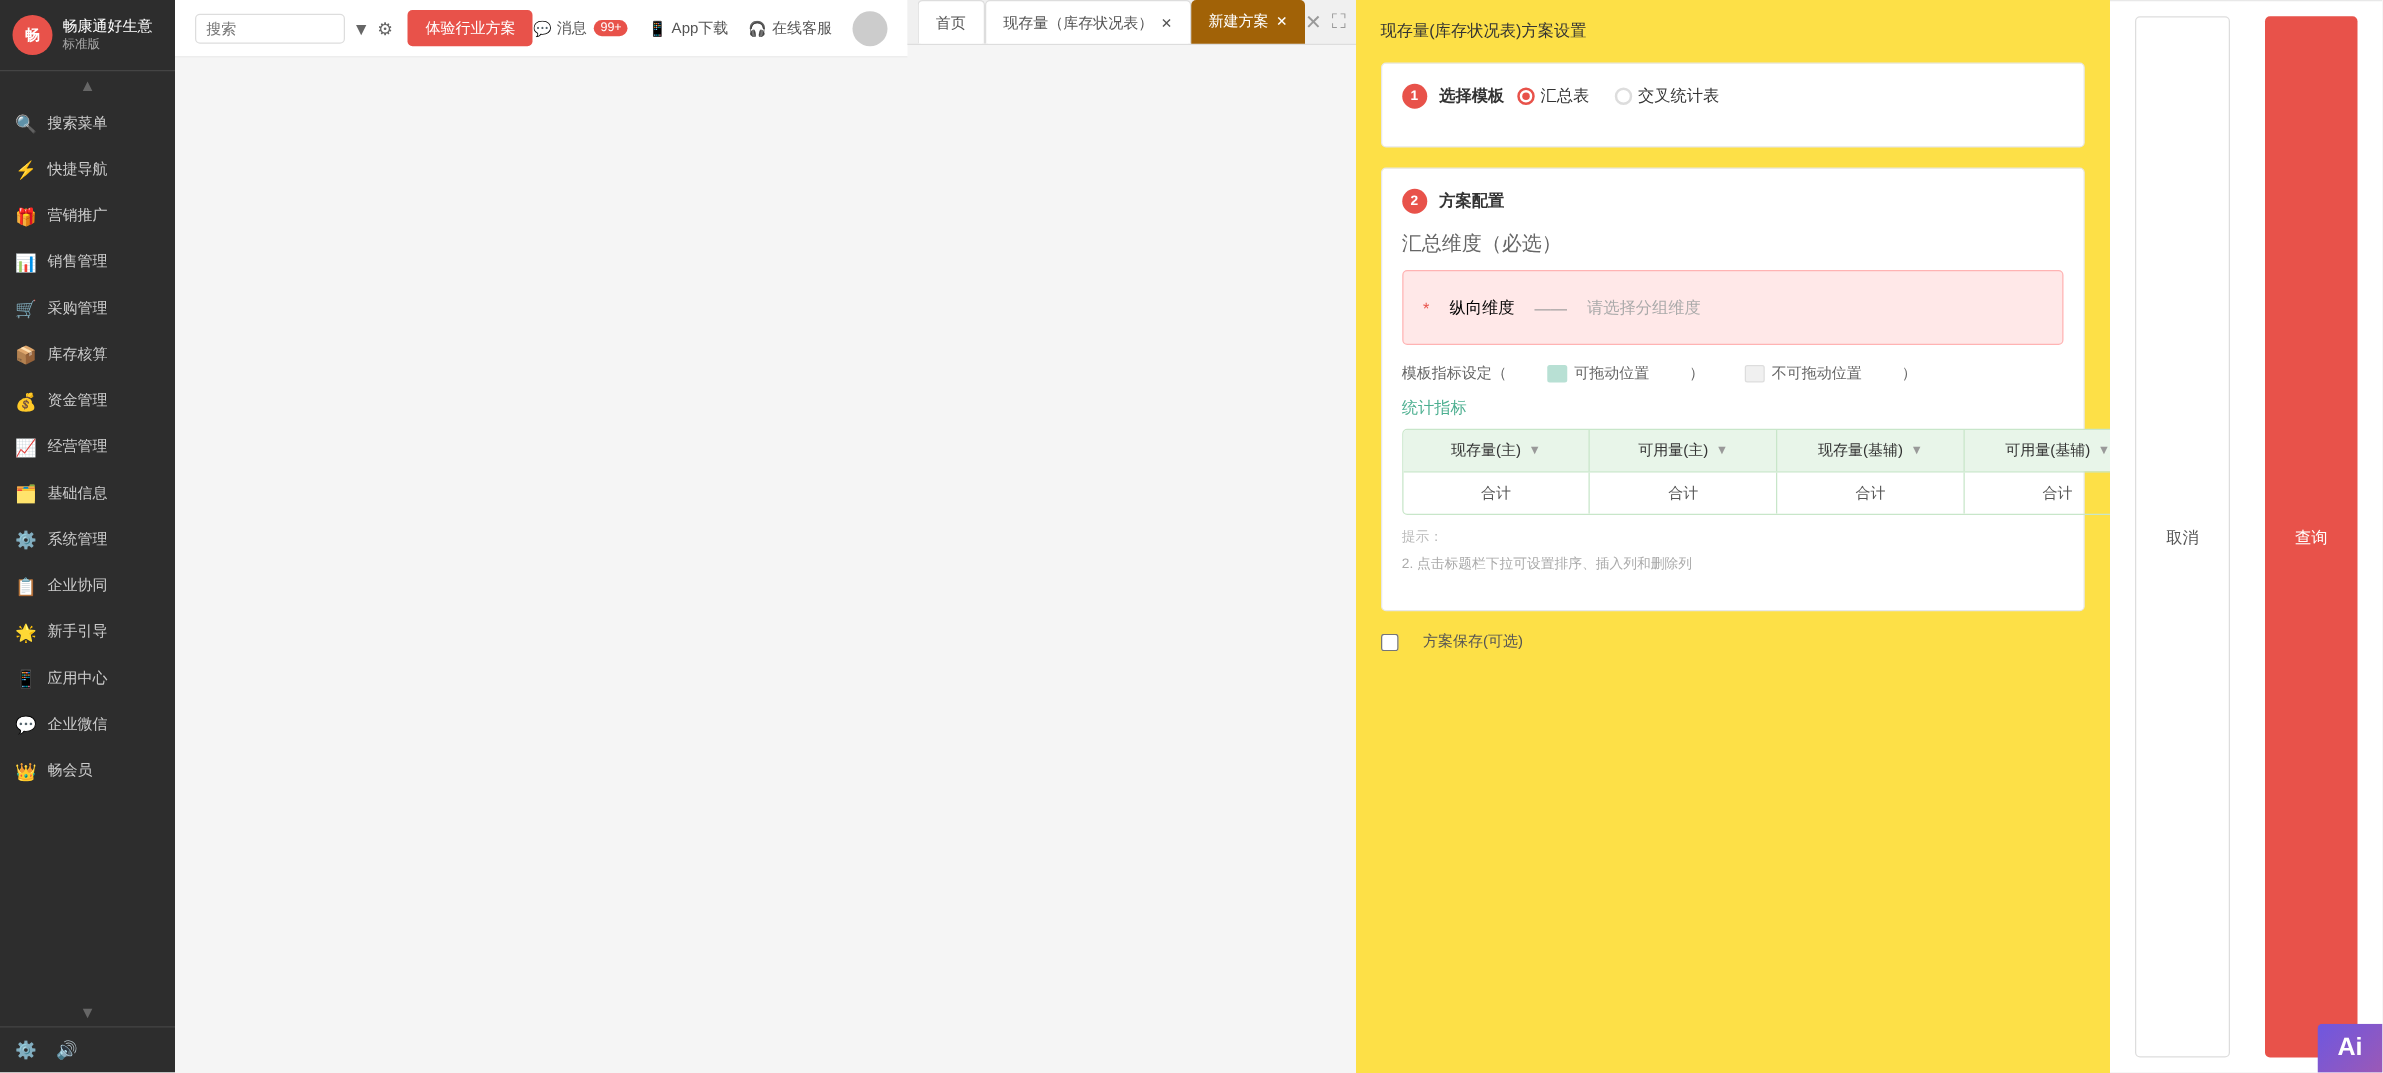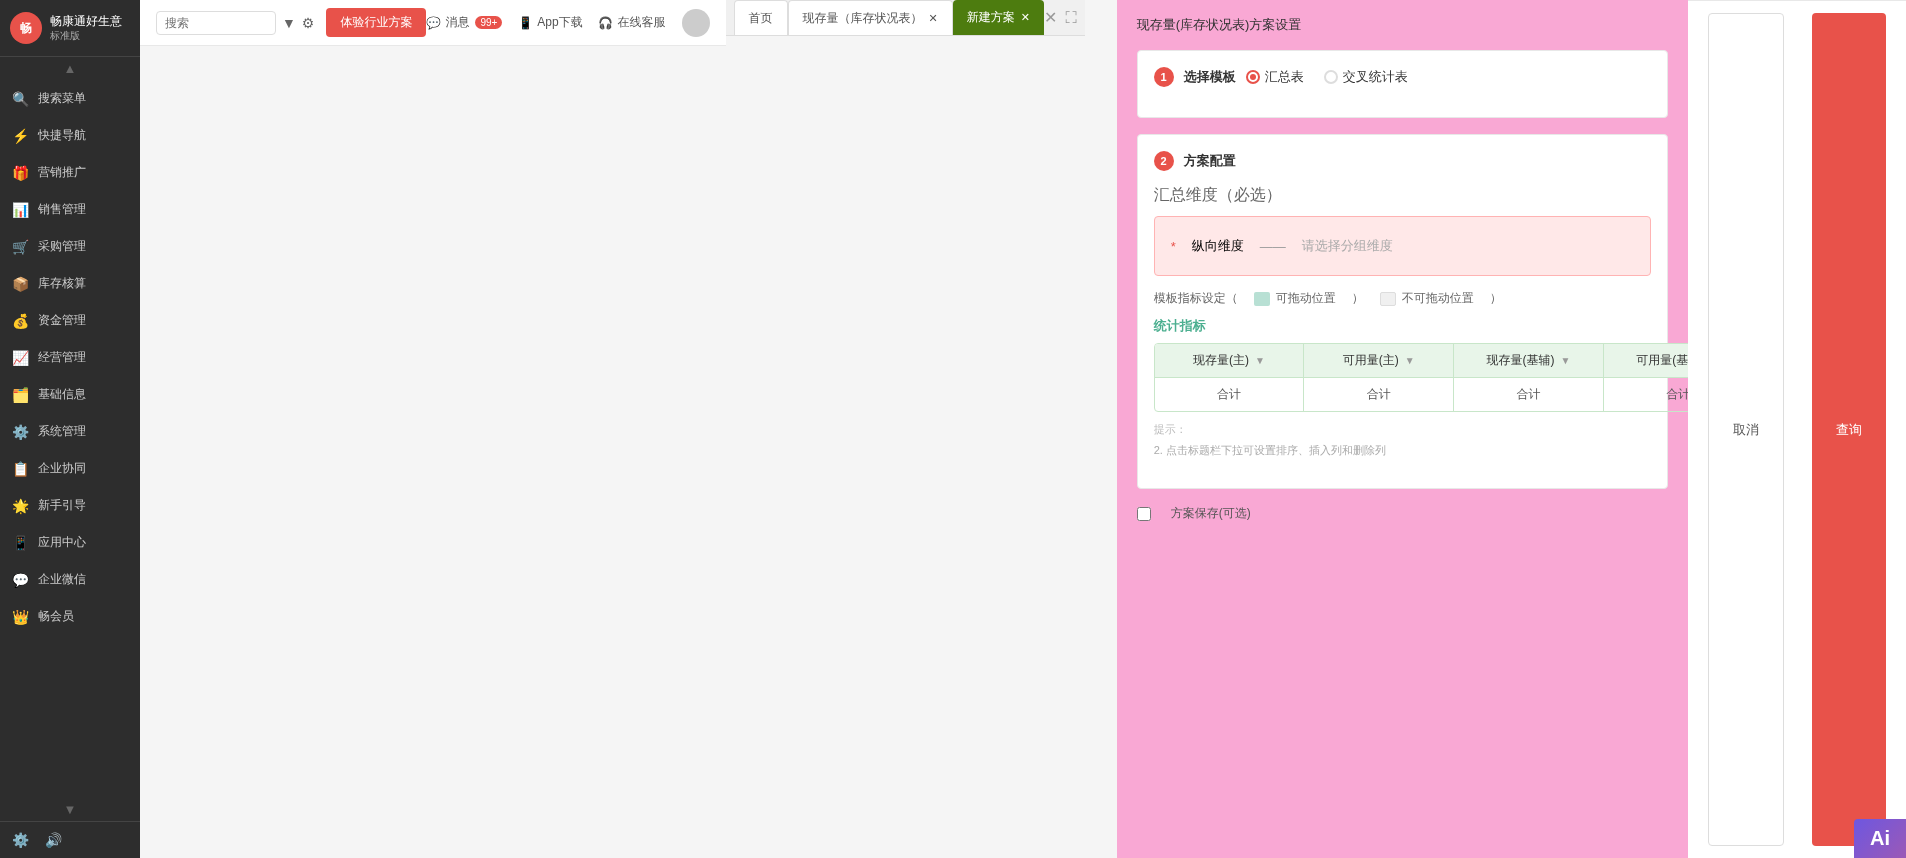--- a/index.html
+++ b/index.html
@@ -100,32 +100,31 @@
       height: 36px; flex-shrink: 0;
       padding: 0 8px;
     }
     .tab {
       display: flex; align-items: center; gap: 6px;
       padding: 6px 14px; cursor: pointer; font-size: 12px;
       border-radius: 4px 4px 0 0; background: transparent; color: #555;
       height: 100%;
     }
     .tab.active {
-      background: #4d7c0f; color: white;
+      background: #a16207; color: white;
     }
     .tab.normal {
       background: white; border: 1px solid #ddd; border-bottom: none;
     }
     .tab-close { font-size: 11px; cursor: pointer; }
 
     
     .content-area {
-      flex: 1; overflow-y: auto; padding: 16px 20px; background: #f9a8d4;
+      flex: 1; overflow-y: auto; padding: 16px 20px; background: #fde047;
       position: relative;
-      margin-left: 32px;
     }
     .content-area::-webkit-scrollbar { width: 6px; }
     .content-area::-webkit-scrollbar-thumb { background: #ccc; border-radius: 3px; }
 
     .panel-title { font-size: 13px; color: #333; margin-bottom: 16px; }
 
     .section {
       background: white;
       border: 1px solid #e8e8e8;
       border-radius: 4px;
@@ -161,27 +160,27 @@
     
     .sub-label { font-size: 16px; color: #666; margin-bottom: 10px; }
 
     .dimension-box {
       background: #ffe8e8; border: 1px solid #ffb3b3; border-radius: 4px;
       padding: 20px 16px; margin-bottom: 14px;
       display: flex; align-items: center; gap: 16px;
     }
 
     
-    .indicator-legend { display: flex; align-items: center; gap: 16px; margin-bottom: 10px; font-size: 12px; color: #666; }
+    .indicator-legend { display: flex; align-items: center; gap: 32px; margin-bottom: 10px; font-size: 12px; color: #666; }
     .legend-item { display: flex; align-items: center; gap: 6px; }
     .legend-box { width: 16px; height: 14px; border-radius: 2px; }
     .legend-box.movable { background: #b8e0d4; }
     .legend-box.fixed { background: #f0f0f0; border: 1px solid #ddd; }
 
-    .stats-label { color: #4caf90; font-size: 13px; font-weight: bold; margin-bottom: 8px; }
+    .stats-label { color: #4caf90; font-size: 13px; font-weight: normal; margin-bottom: 8px; }
 
     
     .stat-table {
       border: 1px solid #c8e6c9;
       border-radius: 4px;
       overflow: hidden;
       width: fit-content;
       min-width: 600px;
     }
     .stat-table-header {

